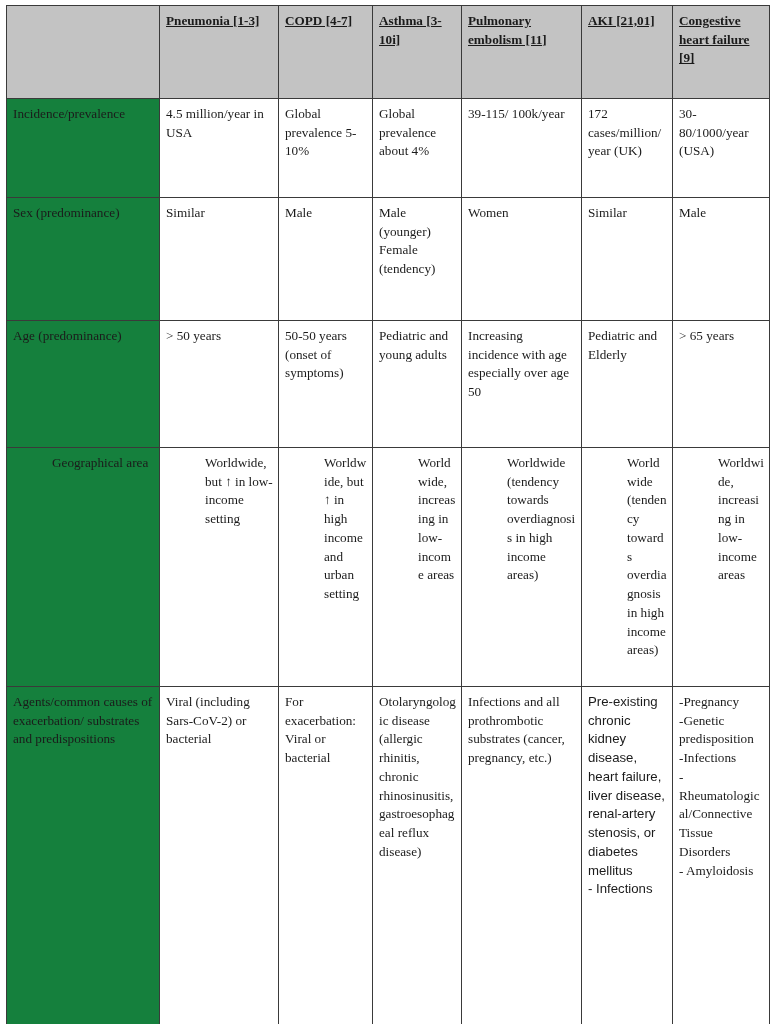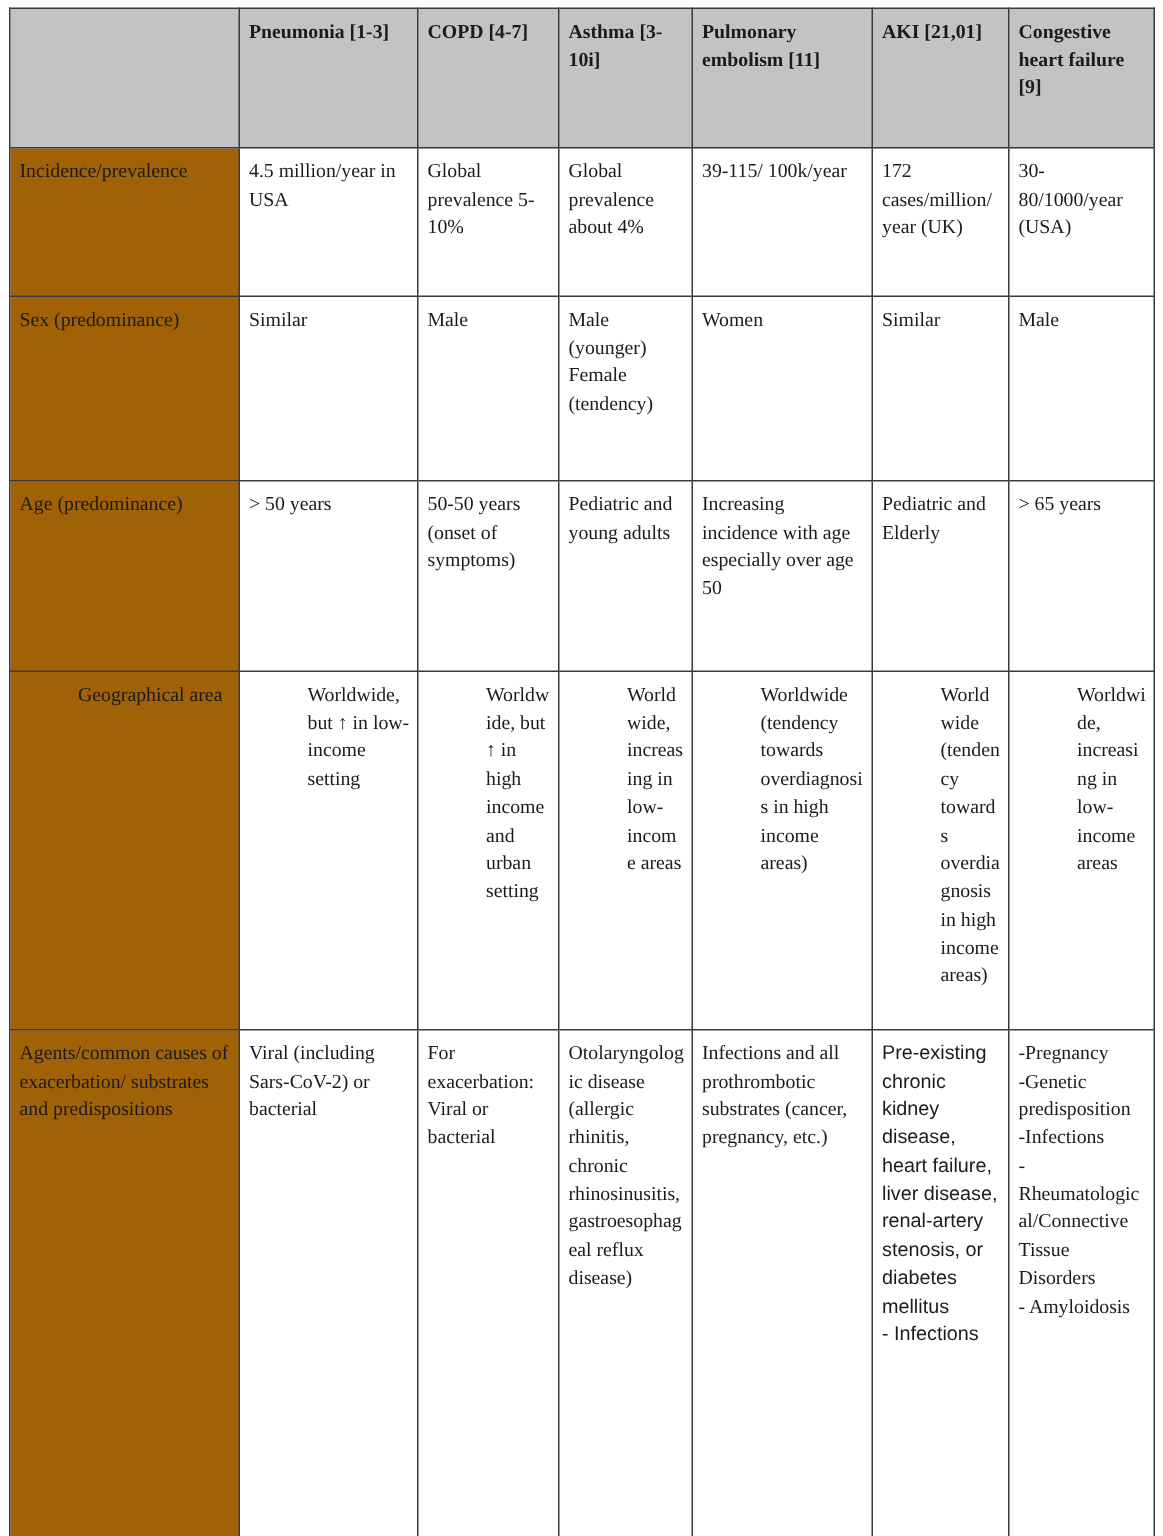--- a/index.html
+++ b/index.html
@@ -40,27 +40,28 @@
     overflow-wrap: break-word;
     word-break: break-word;
     hyphens: none;
   }
   
   table.comparison-table thead th {
     background: #c3c3c3;
     font-weight: bold;
     font-family: "Liberation Serif", "DejaVu Serif", serif;
     height: 82px;
+    text-decoration: underline;
   }
   th.corner-cell {
     background: #c3c3c3;
   }
   
   td.row-label {
-    background: #a16207;
+    background: #15803d;
     font-weight: bold;
     font-family: "Liberation Serif", "DejaVu Serif", serif;
     font-size: 13px;
     line-height: 1.5;
     padding-top: 8px;
     margin-top: 24px;
   }
   
   col.c-label { width: 153px; }
   col.c-1 { width: 119px; }

